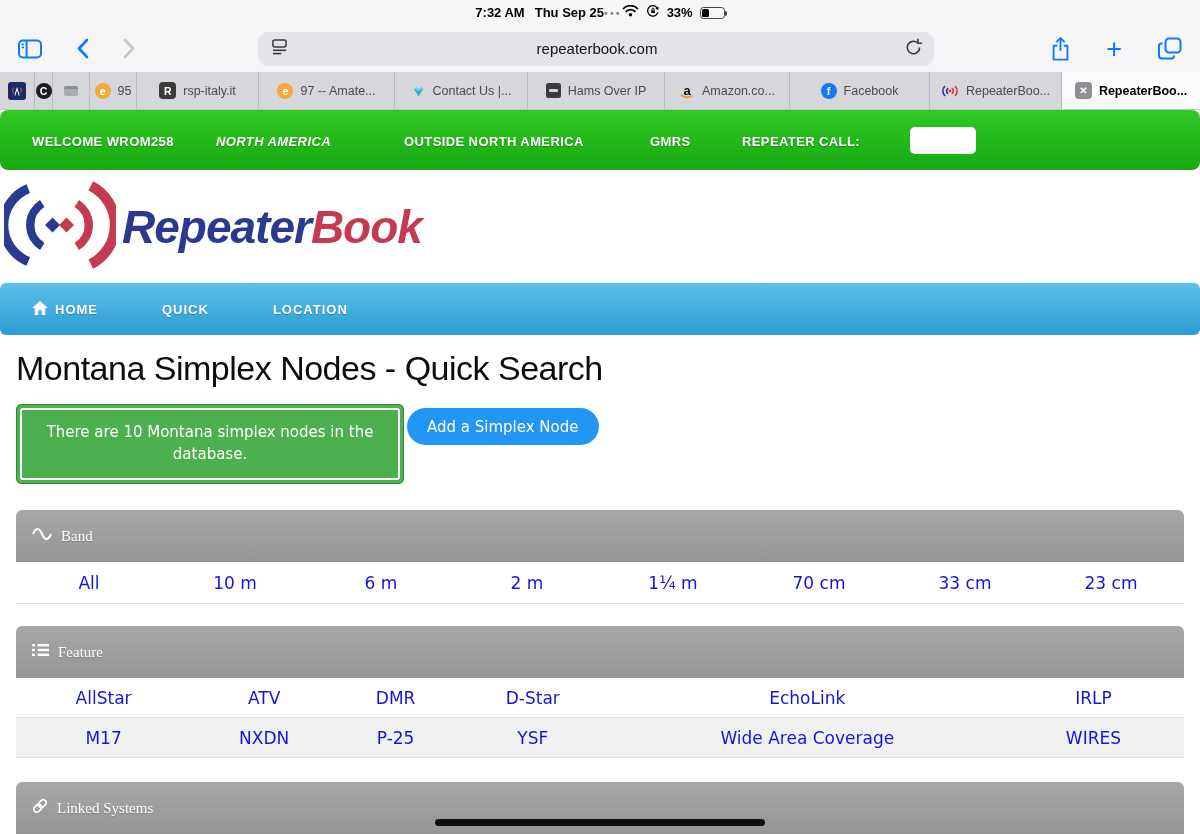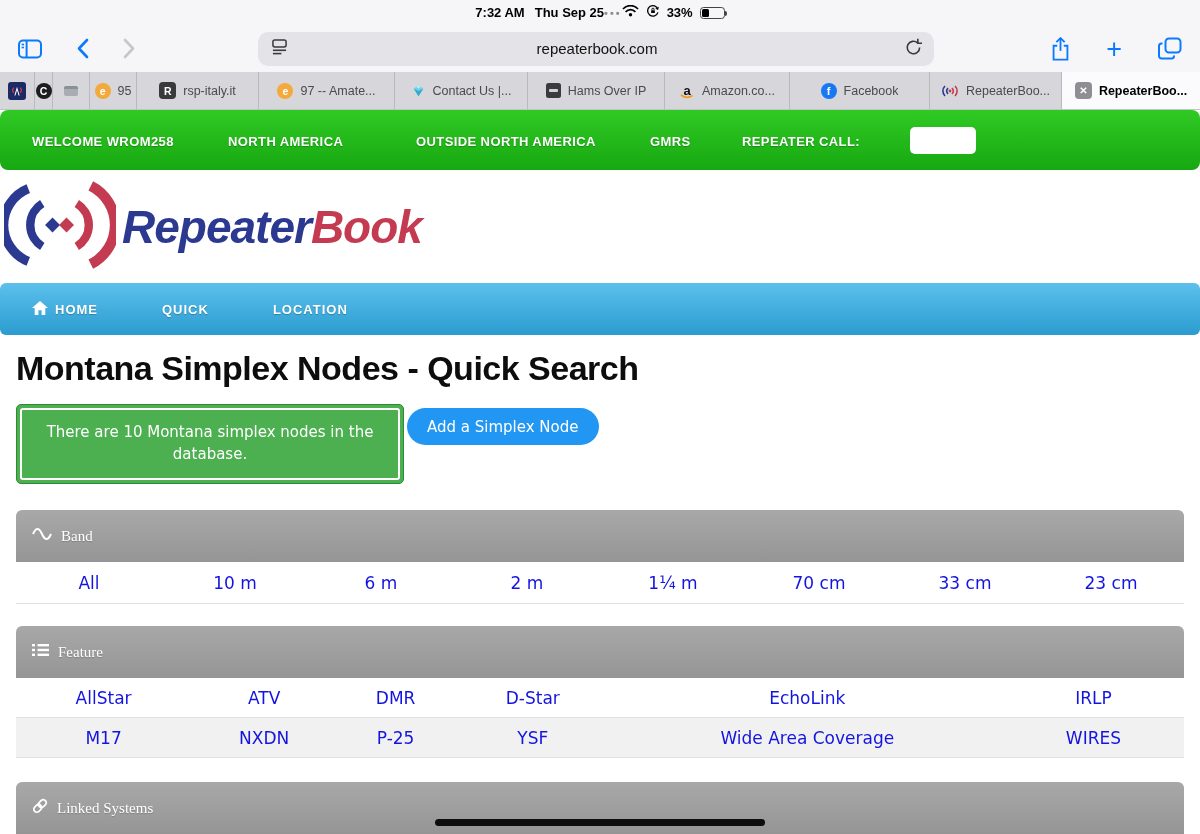--- a/index.html
+++ b/index.html
@@ -38,34 +38,34 @@
   .fv-rsquare { width:17px; height:17px; border-radius:4px; background:#3a3a3c; color:#fff; font-size:10.5px; font-weight:700; }
   .fv-radio { width:14px; height:10px; background:#a7adb3; border-radius:2px; border-top:3px solid #8a9097; }
   .fv-phone { width:15px; height:15px; background:#3b3b3f; border-radius:2.5px; position:relative; }
   .fv-phone::after { content:""; position:absolute; left:3px; top:6px; width:9px; height:3px; background:#cfd2d6; border-radius:1px; }
   .fv-amazon { position:relative; width:16px; height:17px; font-weight:700; font-size:13px; color:#111; text-align:center; line-height:14px; }
   .tab-close { width:17px; height:17px; border-radius:4px; background:#8e8e93; color:#fff; font-size:10px; line-height:17px; text-align:center; flex:none; }
 
   
   .welcome { height:60px; background:linear-gradient(180deg,#30ca24 0%,#17a811 100%); border-radius:8px; position:relative; color:#fff; font-size:13px; font-weight:700; letter-spacing:0.4px; text-shadow:0 1px 1px rgba(0,0,0,0.25); }
   .welcome a { position:absolute; top:24px; color:#fff; text-decoration:none; }
-  .wb-welcome { left:32px; } .wb-na { left:228px; } .wb-ona { left:416px; } .wb-gmrs { left:650px; } .wb-call { left:742px; }
+  .wb-welcome { left:32px; } .wb-na { left:216px;font-style:italic; } .wb-ona { left:404px; } .wb-gmrs { left:650px; } .wb-call { left:742px; }
   .wb-input { position:absolute; left:910px; top:17px; width:66px; height:27px; border:none; border-radius:5px; background:#fff; }
 
   
   .logo-area { height:113px; background:#fff; display:flex; align-items:center; padding-left:4px; }
   .logo-text { font-style:italic; font-weight:700; font-size:46px; letter-spacing:-1px; margin-left:6px; }
   .logo-text .w1 { color:#2b3990; } .logo-text .w2 { color:#c43a50; }
 
   
   .bluenav { height:52px; background:linear-gradient(180deg,#5cc0ec 0%,#2b9cd0 100%); border-radius:6px; display:flex; align-items:center; gap:64px; padding-left:32px; }
   .bluenav a { color:#fff; font-size:13px; font-weight:700; letter-spacing:1px; text-decoration:none; text-shadow:0 1px 1px rgba(0,0,0,0.25); display:flex; align-items:center; gap:7px; }
 
   
-  .page-title { font-size:34px; font-weight:700; color:#0d0d0d; margin:14px 0 0 16px; letter-spacing:-0.5px; }
+  .page-title { font-size:34px; font-weight:400; color:#0d0d0d; margin:14px 0 0 16px; letter-spacing:-0.5px; }
   .hero-row { display:flex; align-items:flex-start; margin:16px 0 0 16px; }
   .alert { position:relative; width:388px; height:80px; background:#4caf50; border:1px solid #2e8b33; border-radius:5px; color:#fff; font-family:"DejaVu Sans", sans-serif; font-size:15px; display:flex; align-items:center; justify-content:center; text-align:center; padding:0 28px; line-height:1.45; }
   .alert::after { content:""; position:absolute; inset:3px; border:2px solid #fff; border-radius:3px; pointer-events:none; }
   .add-btn { margin:4px 0 0 3px; background:#2196f3; color:#fff; border:none; border-radius:19px; height:37px; padding:0 20px; font-size:15px; font-family:"DejaVu Sans", sans-serif; cursor:pointer; }
 
   .panel { margin:0 16px; }
   .panel-band { margin-top:26px; } .panel-feature { margin-top:22px; } .panel-linked { margin-top:24px; }
   .panel-header { height:52px; background:linear-gradient(180deg,#a8a8a8,#959595); border-radius:6px 6px 0 0; display:flex; align-items:center; gap:9px; padding-left:16px; color:#fff; font-size:15px; font-family:Liberation Serif, serif; text-shadow:0 1px 1px rgba(0,0,0,0.2); }
   .panel-row { display:flex; align-items:center; height:42px; border-bottom:1px solid #e2e2e2; background:#fff; font-family:"DejaVu Sans", sans-serif; font-size:17px; }
   .panel-row.alt { background:#f1f1f1; height:40px; }

